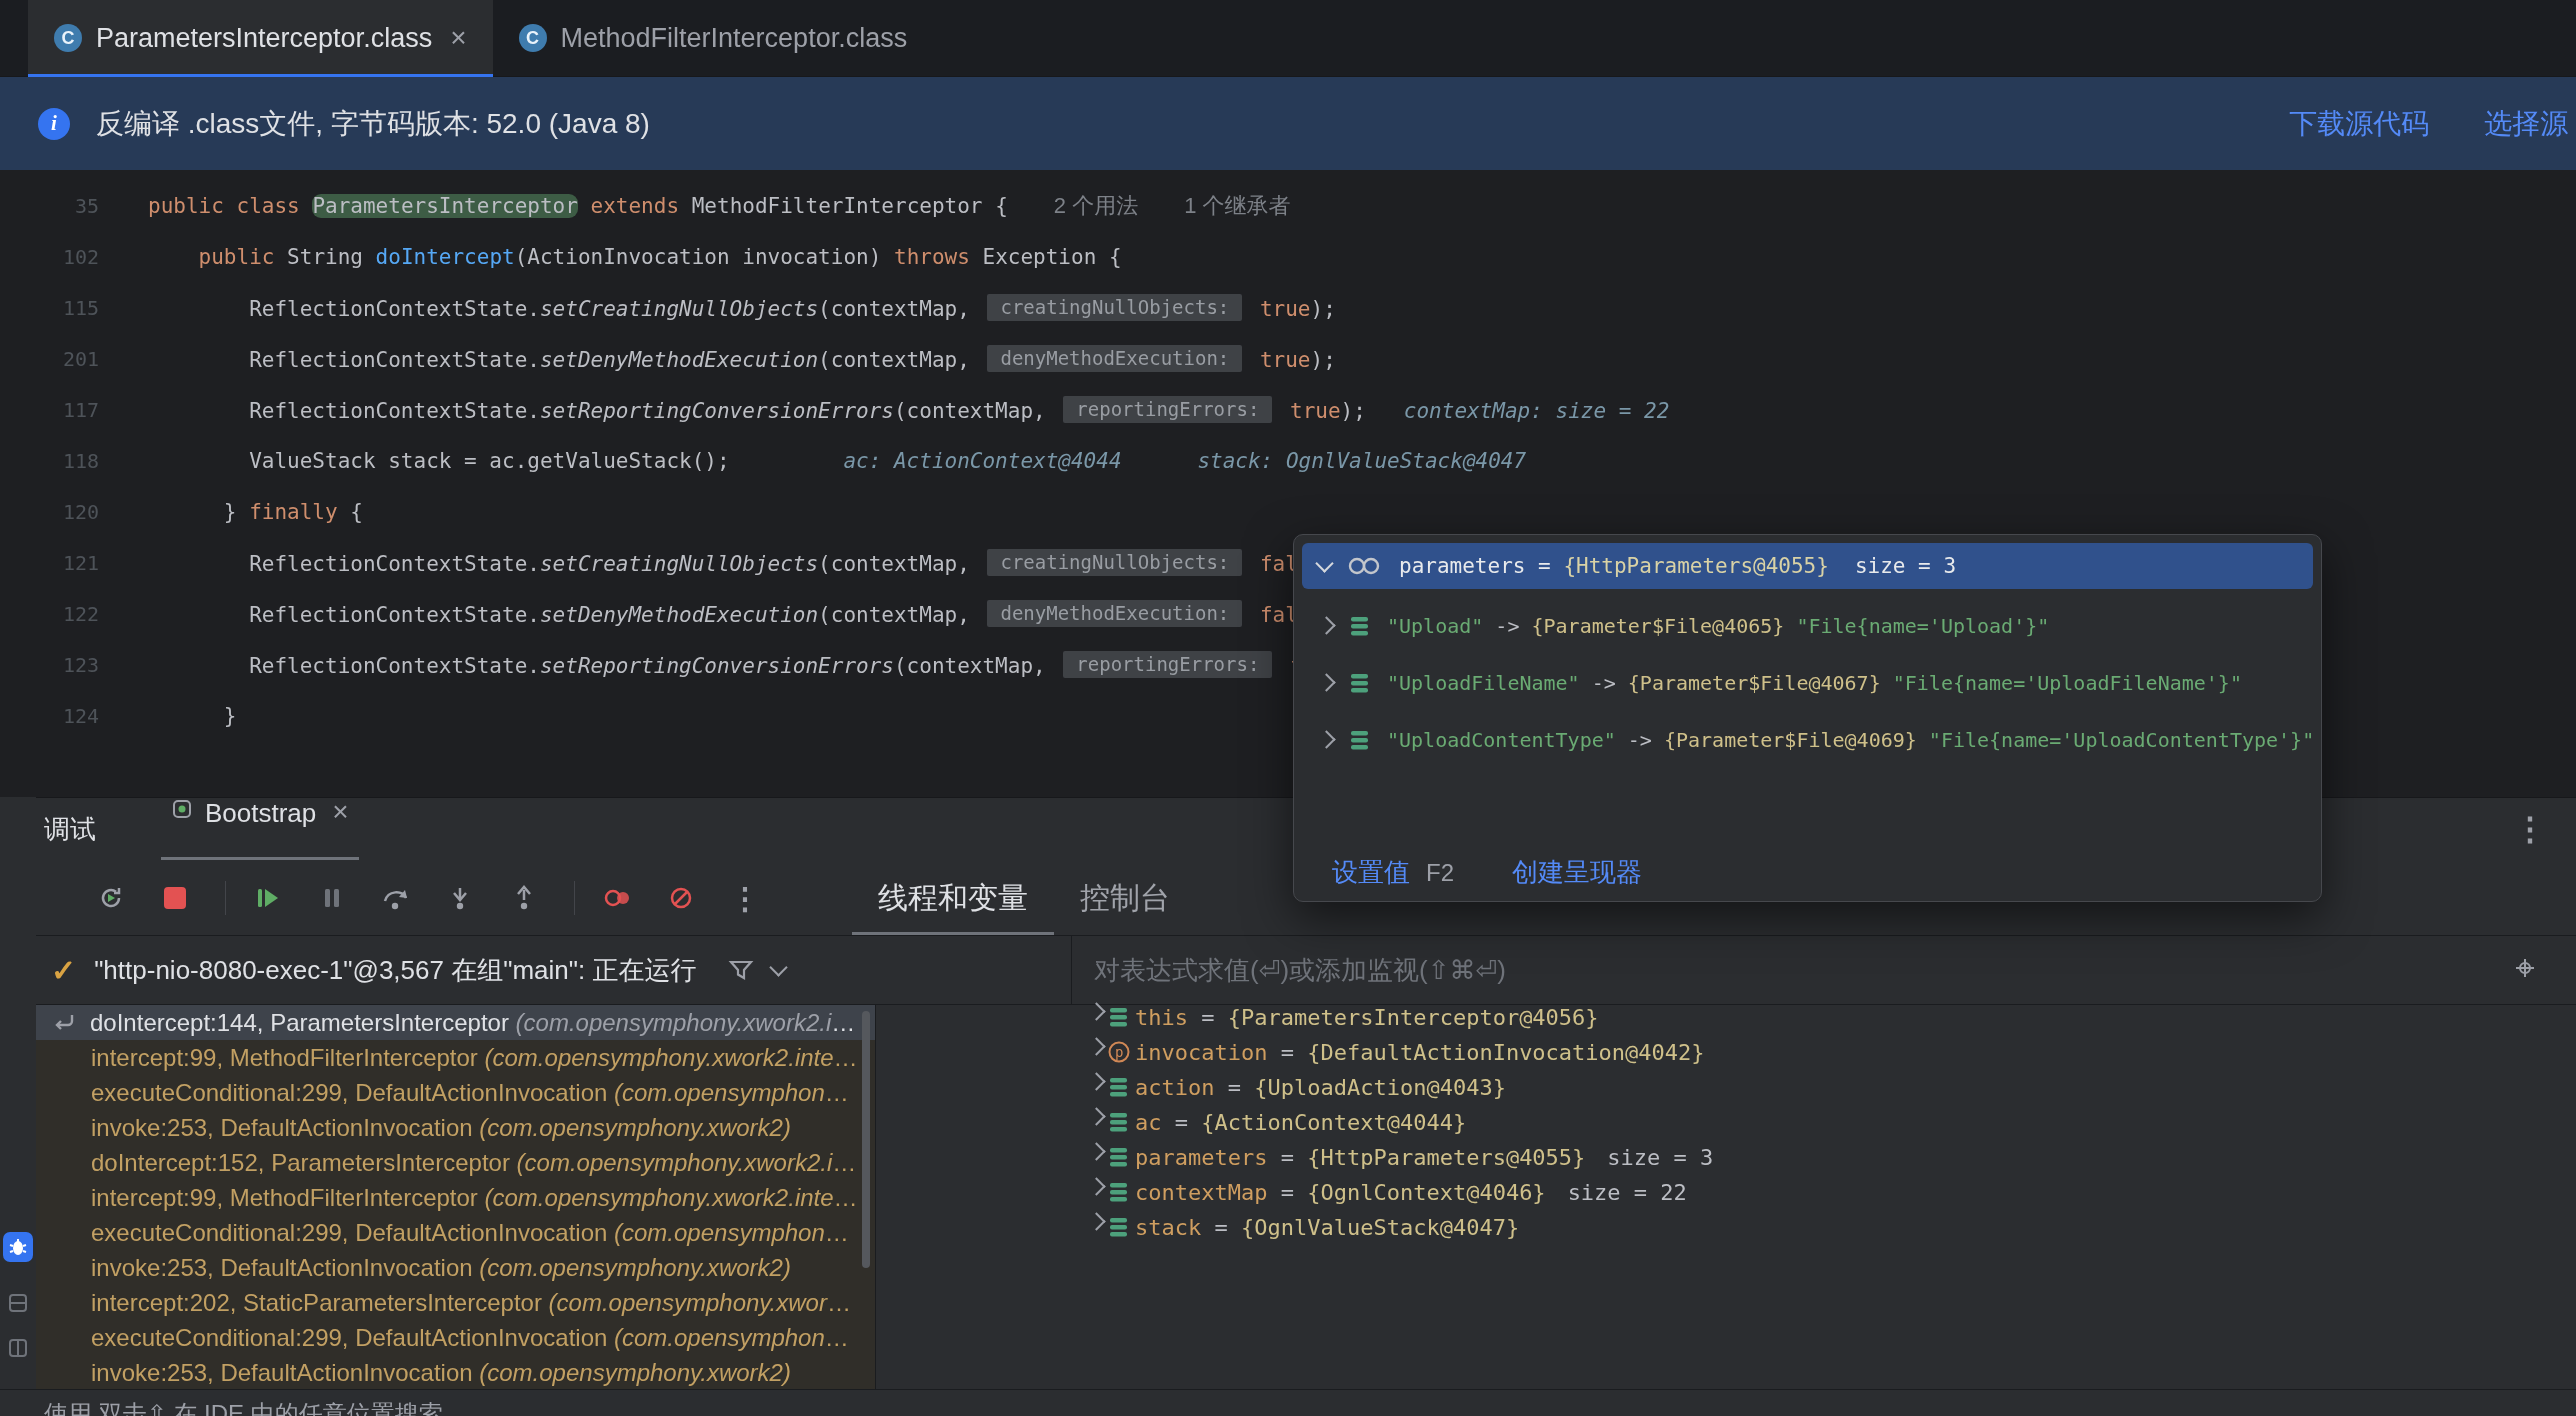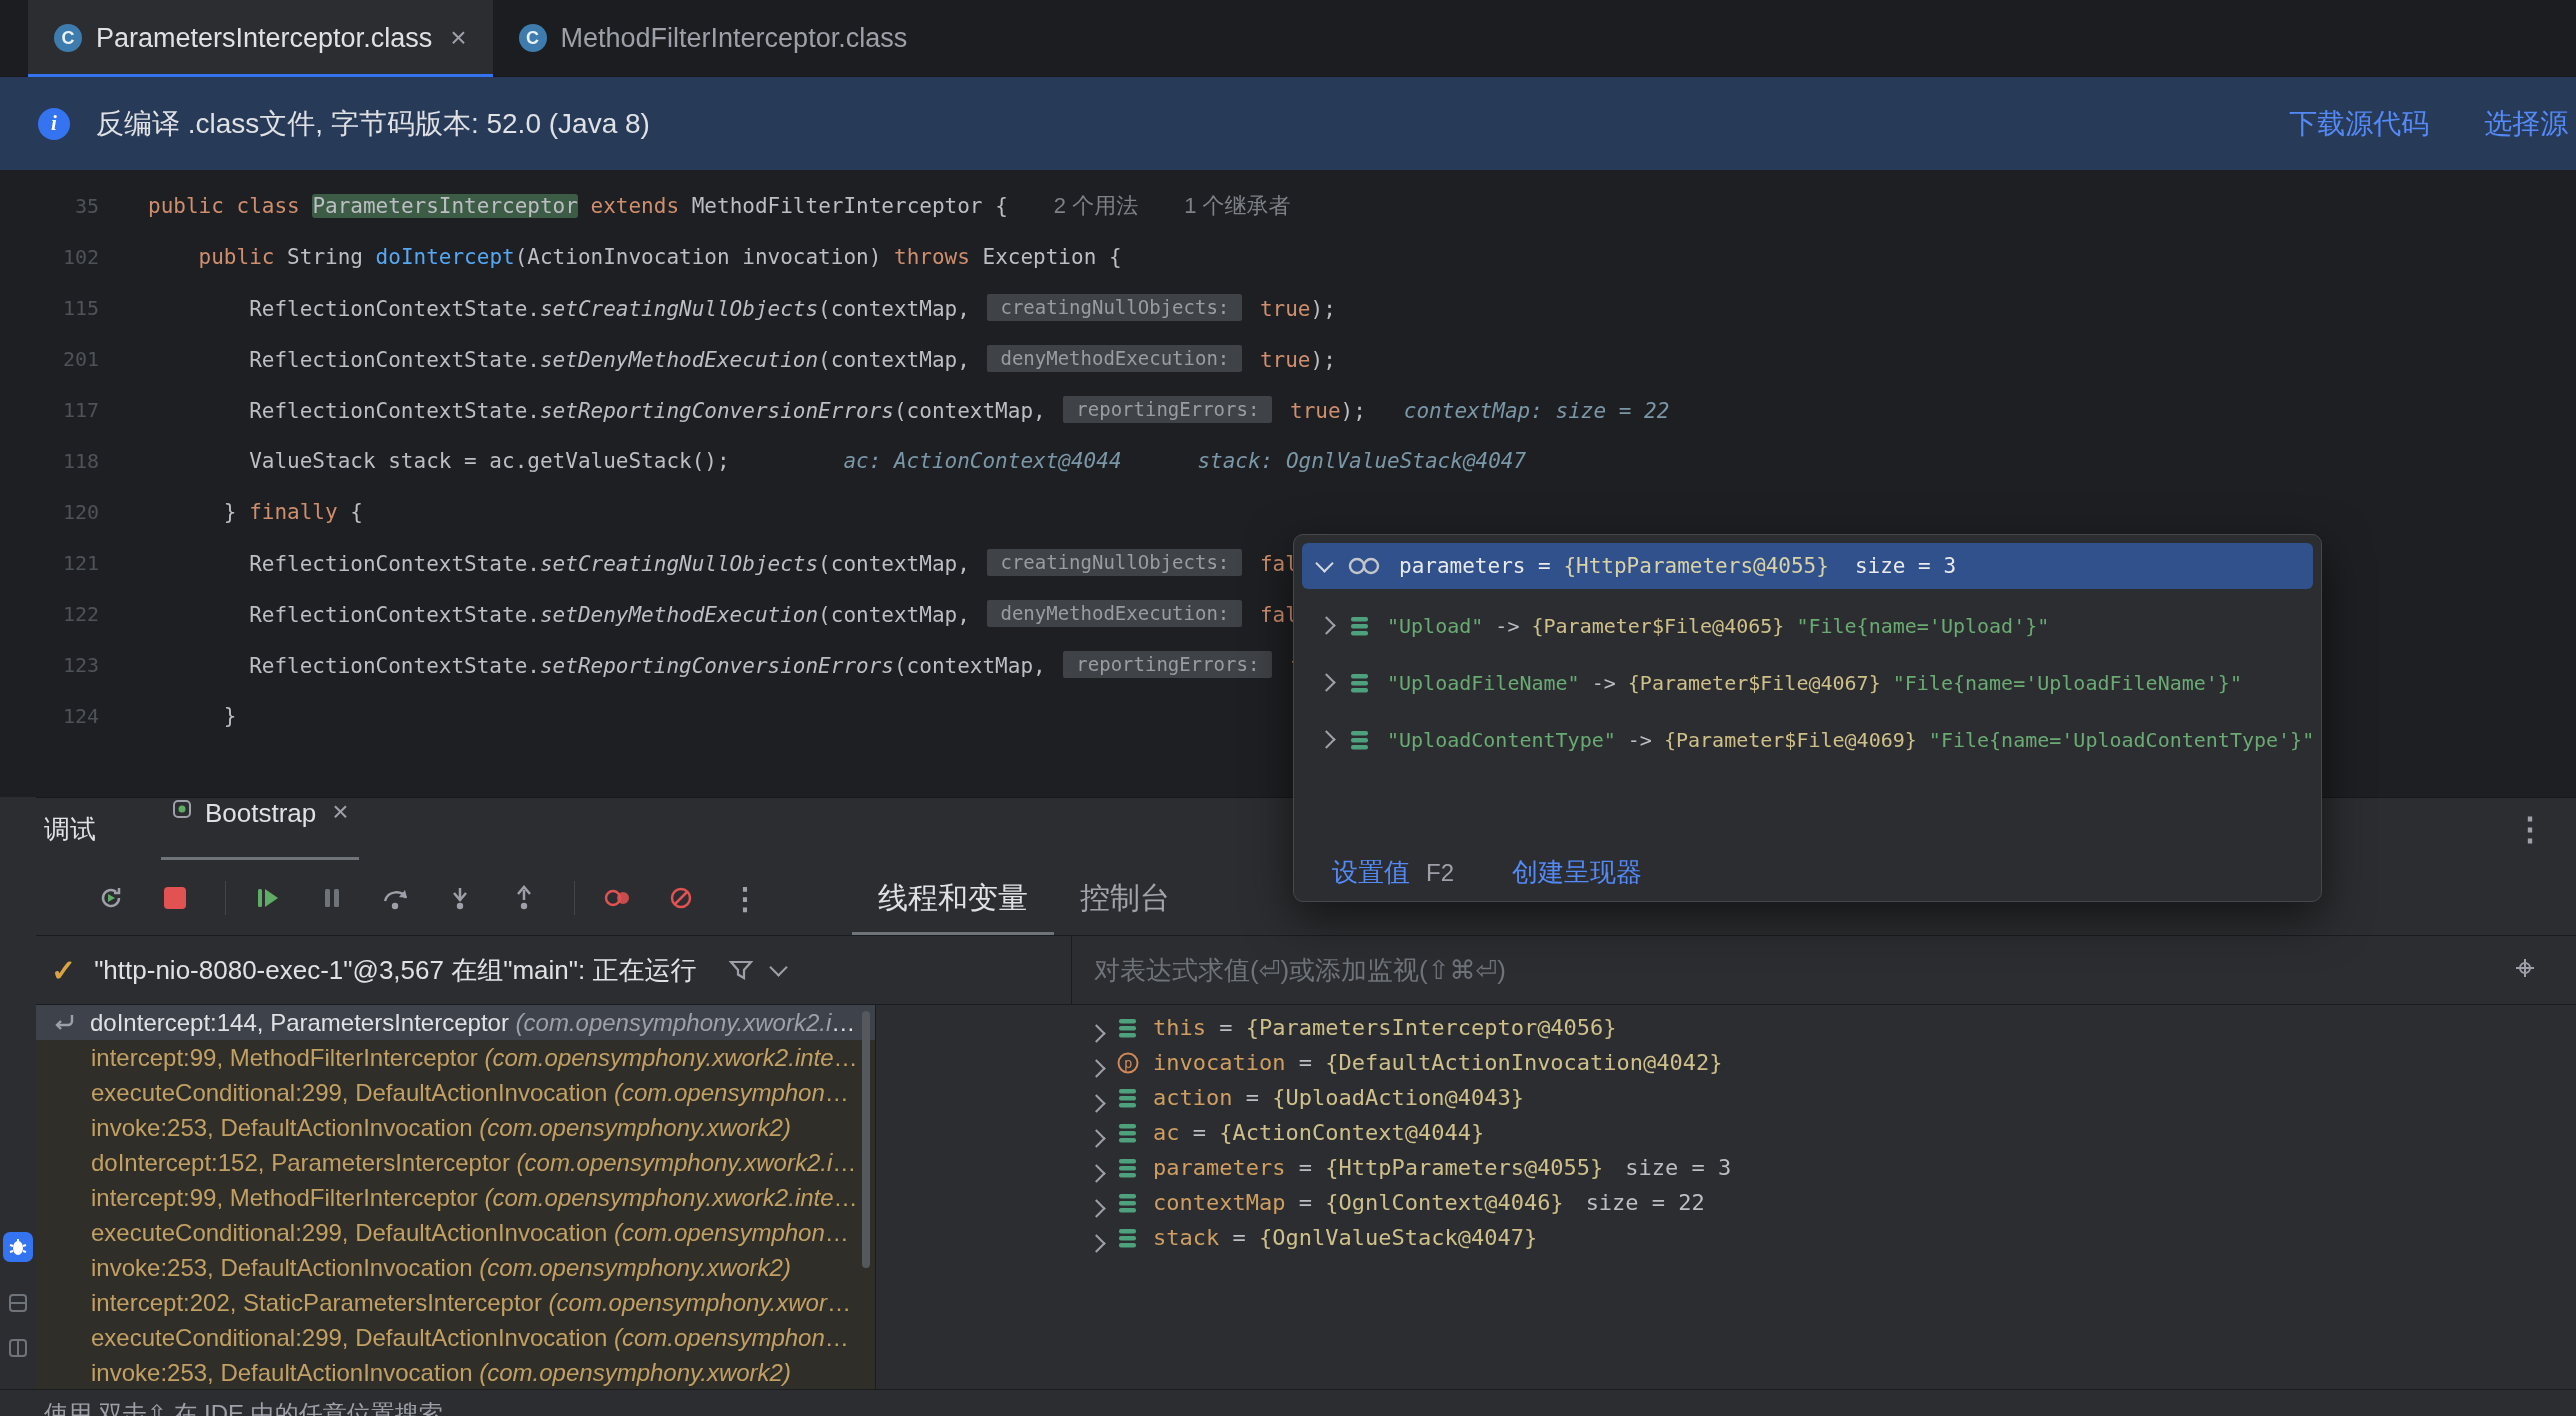--- a/index.html
+++ b/index.html
@@ -31,21 +31,21 @@
   .line{height:51px;display:flex;align-items:center;position:relative}
   .line.exec{background:#2e5690}
   .gutter{width:148px;flex:none;height:100%;display:flex;align-items:center;position:relative}
   .lnum{width:99px;text-align:right;font-family:"DejaVu Sans Mono",monospace;font-size:20px;color:#4e5359}
   .line.exec .lnum{visibility:hidden}
   .bp{position:absolute;left:47px;top:50%;transform:translateY(-50%);width:24px;height:24px;border-radius:50%;background:#e35252}
   .code{font-family:"DejaVu Sans Mono",monospace;font-size:21px;color:#bcbec4;white-space:pre}
   .kw{color:#cf8e6d}
   .md{color:#56a8f5}
   .mc{font-style:italic}
-  .hlc{background:#3d5c45;border-radius:3px}
+  .hlc{background:#3d5c45;border-radius:9px}
   .chip{display:inline-block;background:#3f4246;color:#999da3;border-radius:2px;padding:4px 13px;font-size:19px;
         line-height:1;margin:0 5px;vertical-align:2px;white-space:nowrap}
   .dbg{color:#7a97a8;font-style:italic}
   .dbgx{color:#9dc5ee;font-style:italic}
   .dbgsize{color:#e3b56a;font-style:italic}
   .hint{font-family:"Liberation Sans",sans-serif;font-size:22px;color:#7d8188;margin-left:46px;font-style:normal}
 
   
   .debug-bg{position:absolute;left:0;top:797px;right:0;bottom:0;background:#2b2d30}
   .dbg-header{position:absolute;left:0;top:797px;width:100%;height:63px;background:#2b2d30;border-top:1px solid #17181b;
@@ -79,21 +79,21 @@
           border-right:1px solid #1a1c1f;overflow:hidden}
   .frame{height:35px;display:flex;align-items:center;padding:0 16px 0 55px;font-size:24px;color:#c2a063;box-sizing:border-box}
   .frame.selected{background:#3e434b;color:#dfe1e5;padding-left:14px}
   .frame .ftxt{overflow:hidden;text-overflow:ellipsis;white-space:nowrap}
   .frame .loc{font-style:italic}
   .frame.selected .loc{color:#9da0a8}
   .frame-icon{flex:none;margin-right:12px;display:flex;align-items:center}
   .frames-scroll{position:absolute;right:5px;top:6px;width:8px;height:257px;background:#55585d;border-radius:4px}
 
   .vars{position:absolute;left:1072px;top:1005px;right:0;bottom:28px;background:#2b2d30}
-  .var-row{height:35px;display:flex;align-items:flex-end;gap:13px;padding-left:18px}
+  .var-row{height:35px;display:flex;align-items:flex-start;gap:4px;padding-left:18px}
   .var-row .mono{font-size:22px}
   .var-name{color:#cf9e60}
   .var-eq{color:#bcbec4}
   .var-ref{color:#cfc08a}
   .var-size{color:#bcbec4;margin-left:22px}
   .tree-icon{flex:none;display:flex;align-items:center}
 
   .chev{display:inline-block;width:11px;height:11px;border-right:2.4px solid #9da0a8;border-bottom:2.4px solid #9da0a8;flex:none}
   .chev.right{transform:rotate(-45deg)}
   .chev.down{transform:rotate(45deg)}

